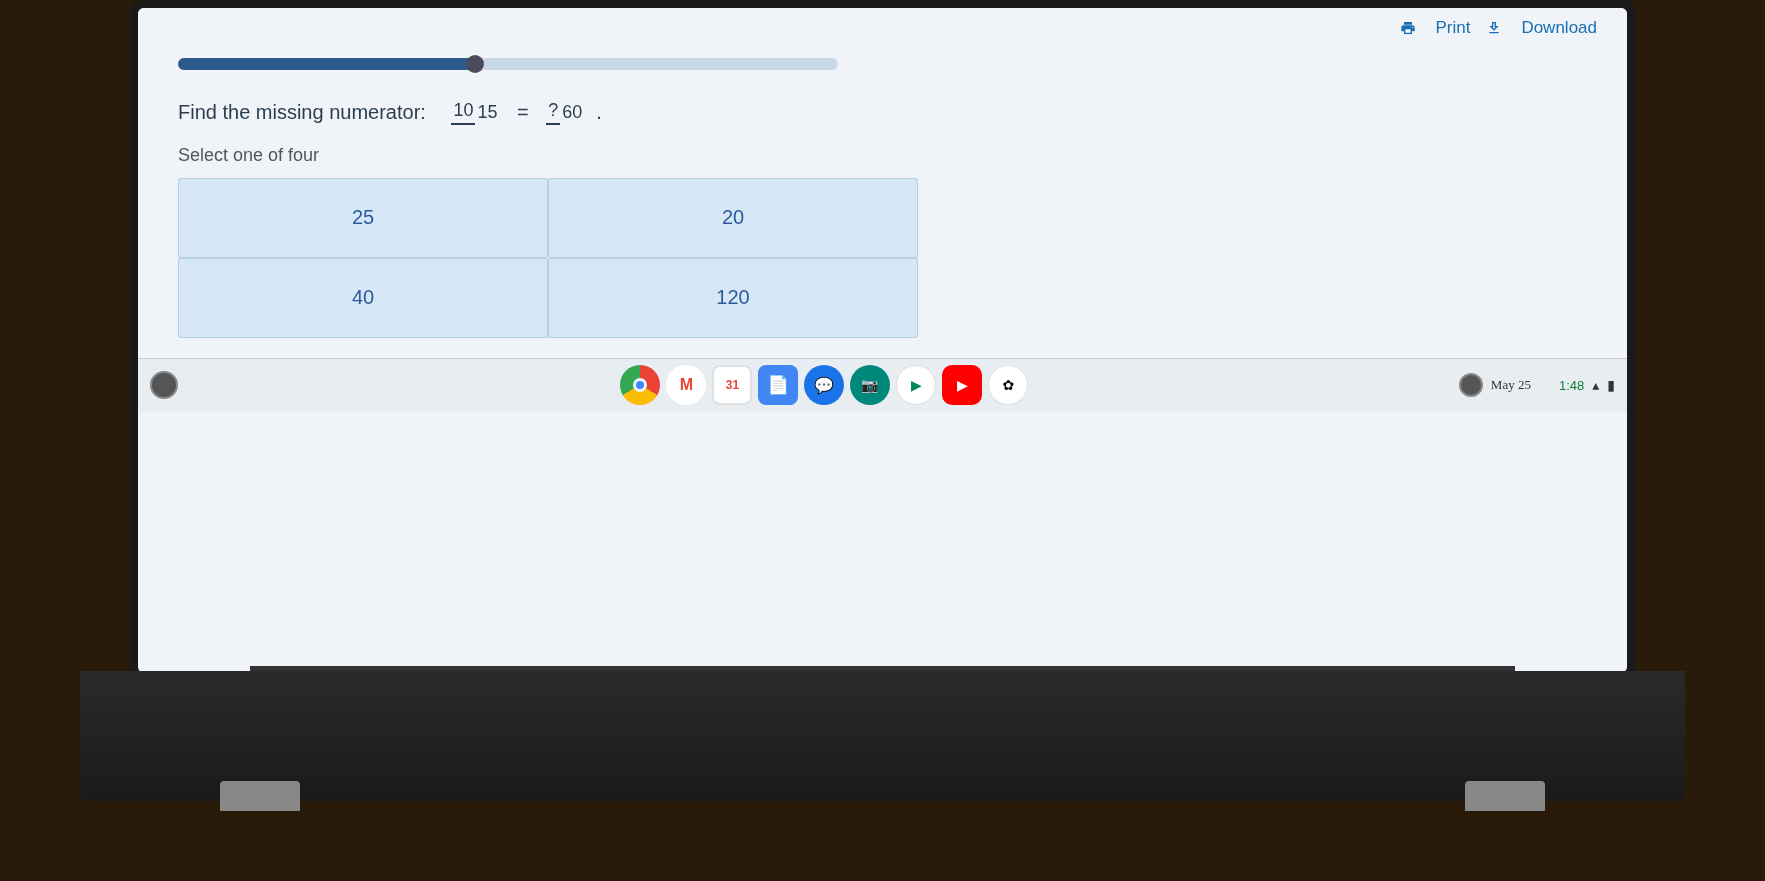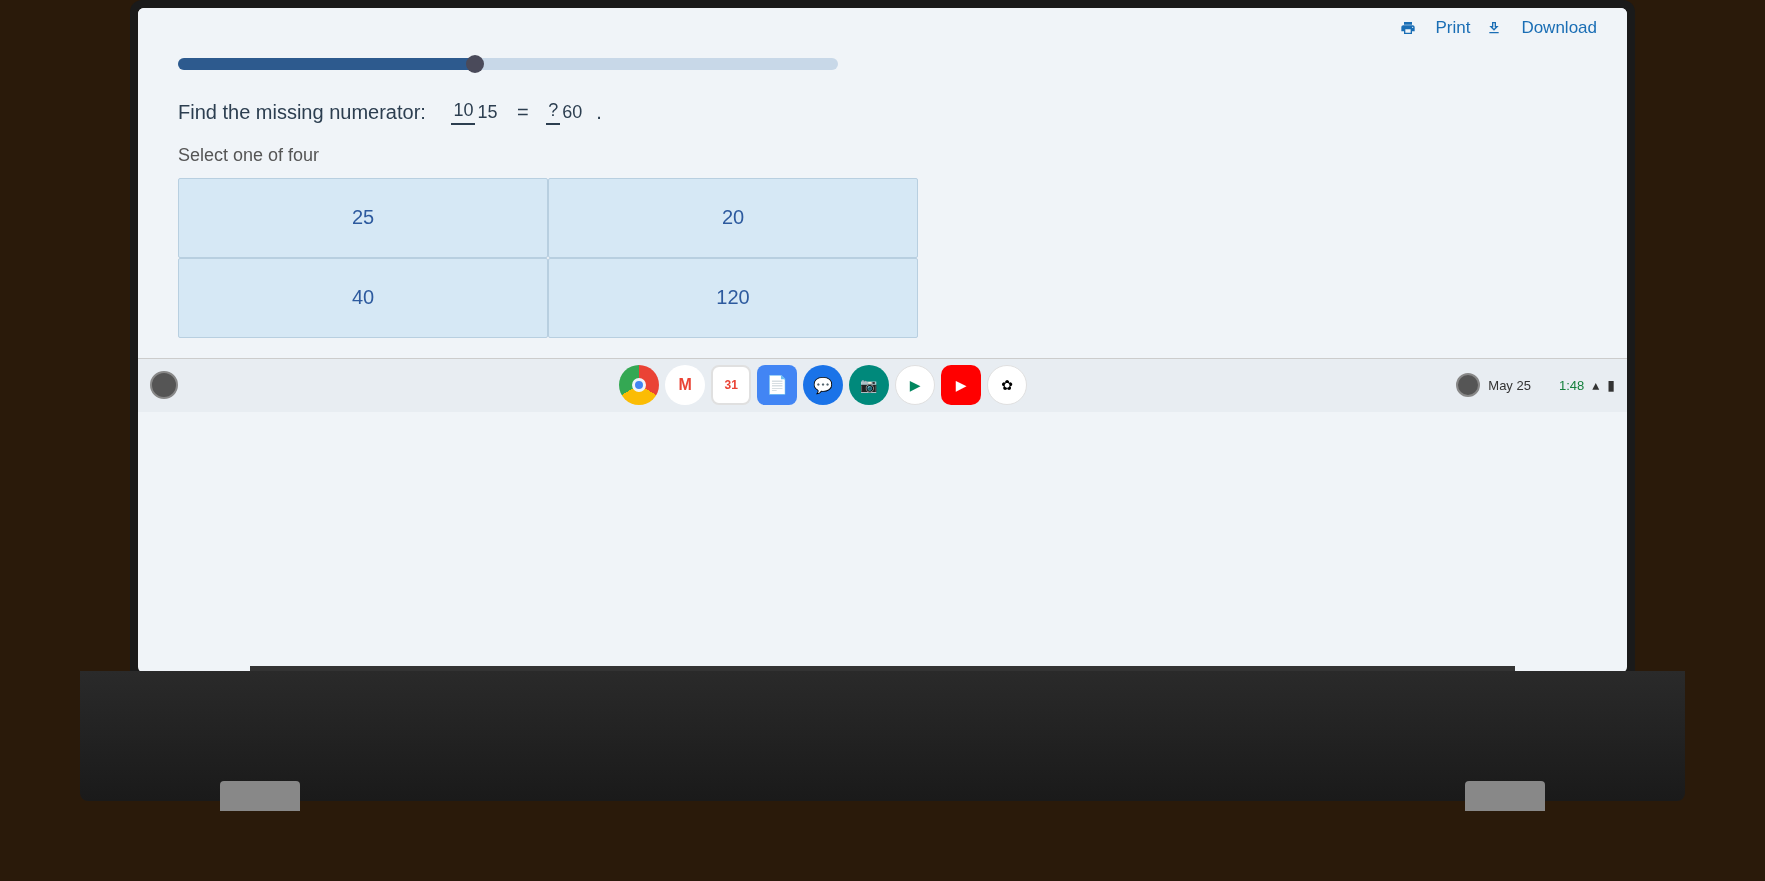--- a/index.html
+++ b/index.html
@@ -364,21 +364,21 @@
           <span style="color:white; font-size:14px;">▶</span>
         </div>
 
         <div class="taskbar-icon" style="background:#fff; border-radius:50%; border:1px solid #e0e0e0; font-size:14px;">
           ✿
         </div>
       </div>
 
       <div class="taskbar-right">
         <div style="width:24px;height:24px;background:#555;border-radius:50%;border:2px solid #888;"></div>
-        <span style="font-size:13px; color:#333;">May 25</span>
+        <span style="font-size:13px; color:#333;font-family:Liberation Serif, serif;">May 25</span>
         <span style="font-size:13px; color:#15803d;margin-left:20px;">1:48</span>
         <span style="font-size:14px;">▴</span>
         <span style="font-size:14px;">▮</span>
       </div>
     </div>
 
   </div>
 </div>
 
 <div class="laptop-hinge"></div>

